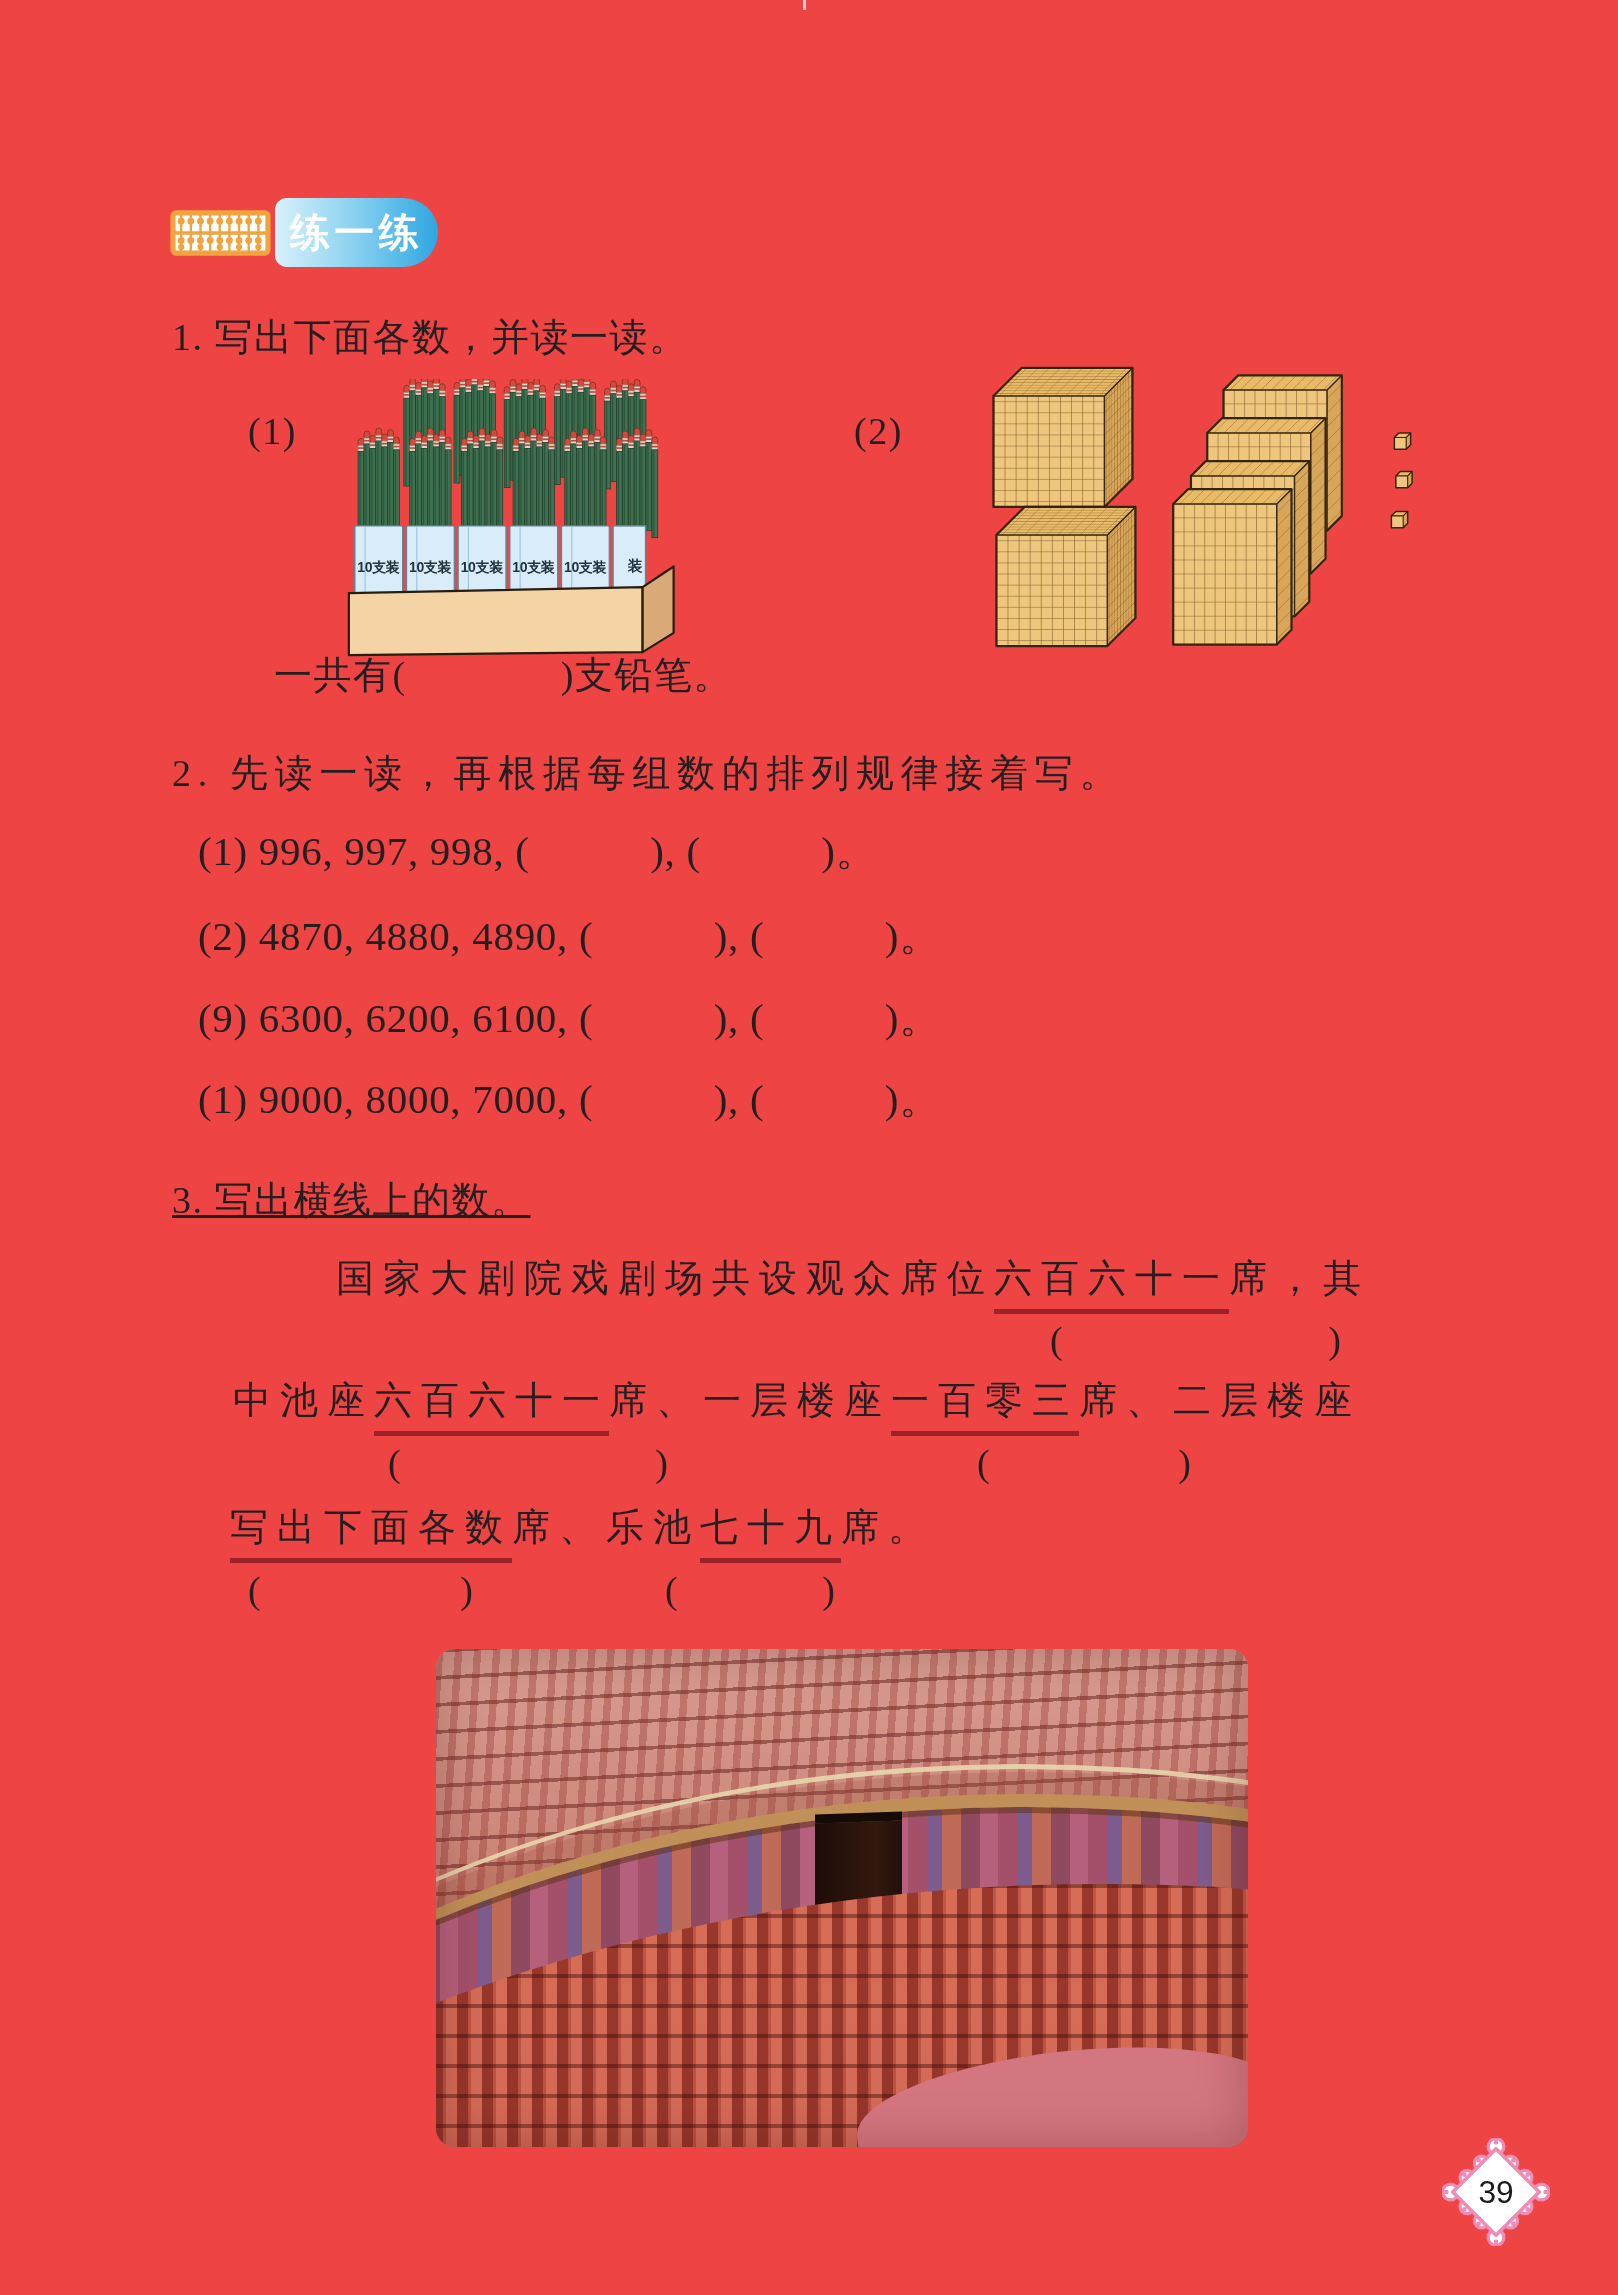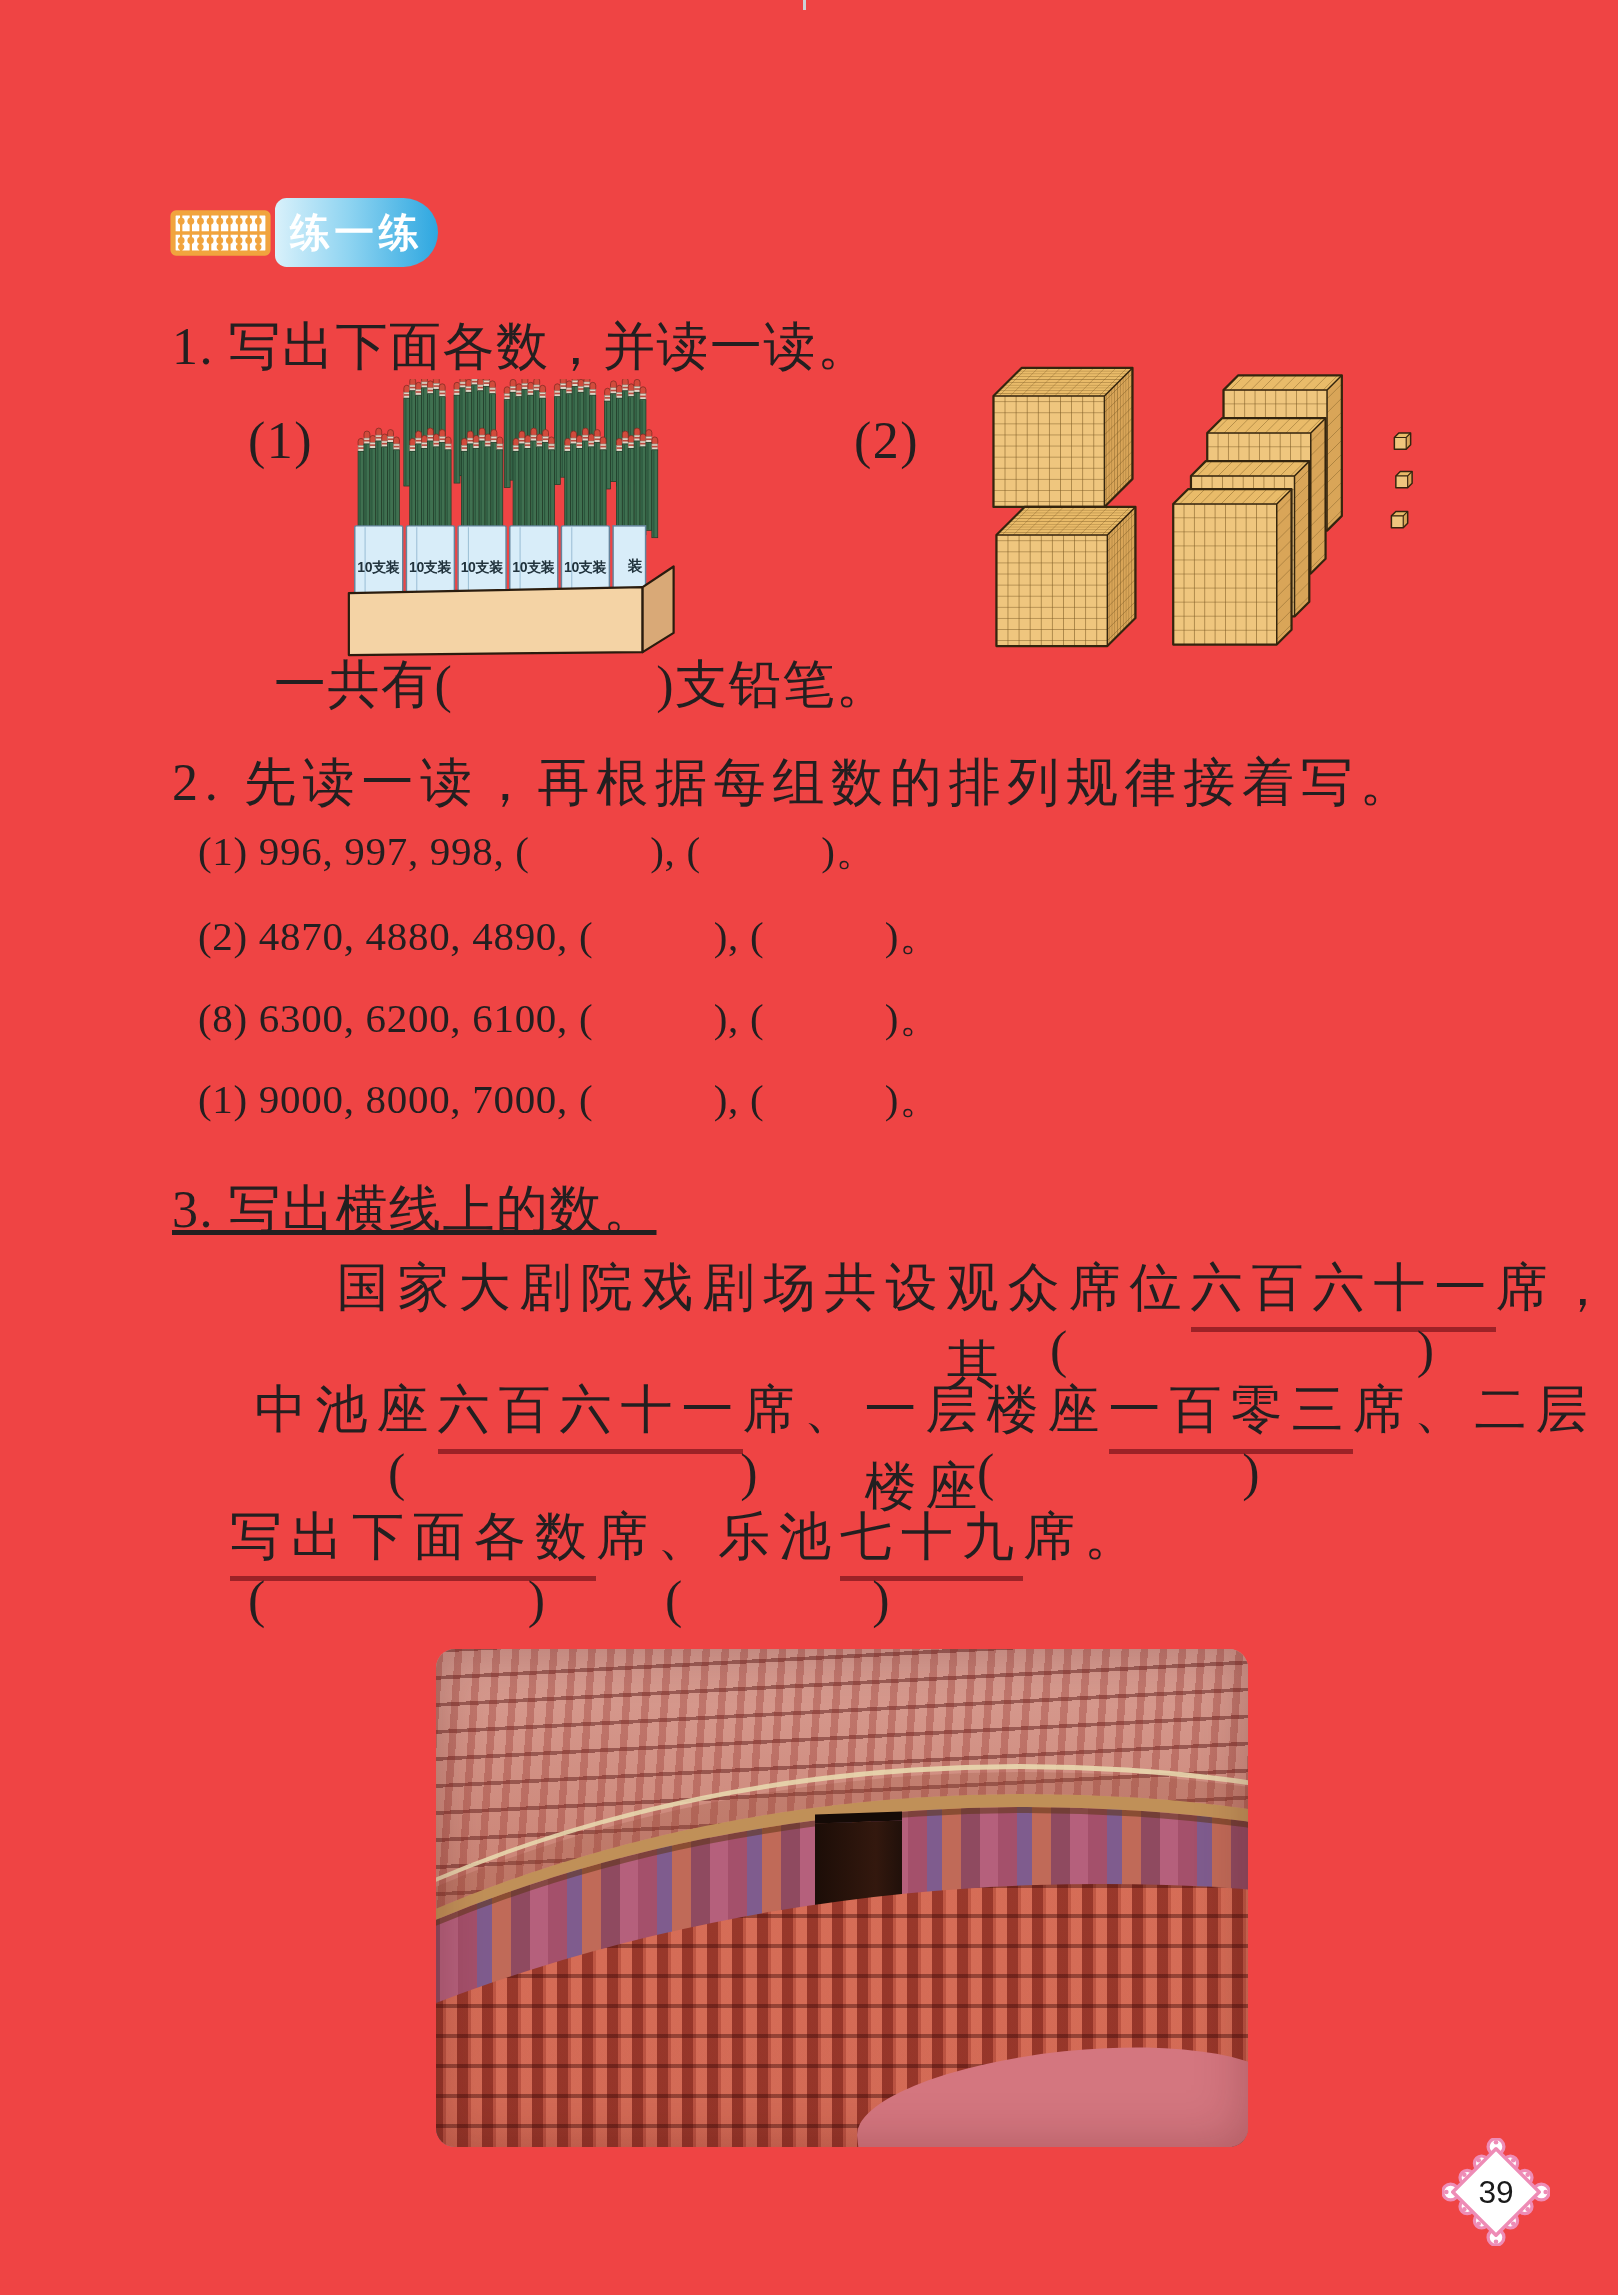--- a/index.html
+++ b/index.html
@@ -1,20 +1,20 @@
 <!DOCTYPE html>
 <html style="font-size:12px"><head>
 <meta charset="utf-8">
 <style>
   html,body{margin:0;padding:0;background:#ffffff;}
   .page{position:relative;width:1618px;height:2295px;background:#ef4444;overflow:hidden;
         font-family:"Liberation Serif","DejaVu Serif",serif;color:#231f20;}
   .abs{position:absolute;}
   .pre{white-space:pre;}
-  .cjk{font-size:52px;line-height:1.25;letter-spacing:1.5px;text-align:center;}
+  .cjk{font-size:38px;line-height:1.25;letter-spacing:1.5px;}
   .wide{letter-spacing:9px;}
   .q2line{font-size:41px;line-height:1.2;letter-spacing:0.7px;}
   .q2head{letter-spacing:6.7px;}
   .u{display:inline-block;border-bottom:5.2px solid #9c2227;padding-bottom:6.7px;}
   .print-mark{left:803px;top:0;width:3px;height:10.4px;background:#ccd2d5;}
 
   
   .badge-pill{left:275px;top:198px;width:163px;height:69px;border-radius:12px 35px 35px 12px;
       background:linear-gradient(90deg,#d9f1fb 0%,#8fd4f1 45%,#2ea7e0 100%);
       display:flex;align-items:center;justify-content:center;}
@@ -213,21 +213,21 @@
     <use href="#kflat" x="257" y="172"></use>
     <use href="#kunit" x="556" y="96"></use>
     <use href="#kunit" x="558" y="148"></use>
     <use href="#kunit" x="552" y="202"></use>
   </svg>
 
 
   <div class="abs cjk q2head" style="left:172px;top:750px;">2. 先读一读，再根据每组数的排列规律接着写。</div>
   <div class="abs q2line pre" style="left:198px;top:827px;">(1) 996, 997, 998, (           ), (           )。</div>
   <div class="abs q2line pre" style="left:198px;top:912px;">(2) 4870, 4880, 4890, (           ), (           )。</div>
-  <div class="abs q2line pre" style="left:198px;top:994px;">(8) 6300, 6200, 6100, (           ), (           )。</div>
+  <div class="abs q2line pre" style="left:198px;top:994px;">(9) 6300, 6200, 6100, (           ), (           )。</div>
   <div class="abs q2line pre" style="left:198px;top:1075px;">(1) 9000, 8000, 7000, (           ), (           )。</div>
 
   <div class="abs cjk" style="left:172px;top:1177px;text-decoration:underline;">3. 写出横线上的数。</div>
 
   <div class="abs cjk wide" style="left:336px;top:1255px;">
     <span>国家大剧院戏剧场共设观众席位</span><span class="u">六百六十一</span><span>席，其</span>
   </div>
   <div class="abs cjk pre" style="left:1050px;top:1317px;">(                        )</div>
 
   <div class="abs cjk wide" style="left:233px;top:1377px;">

